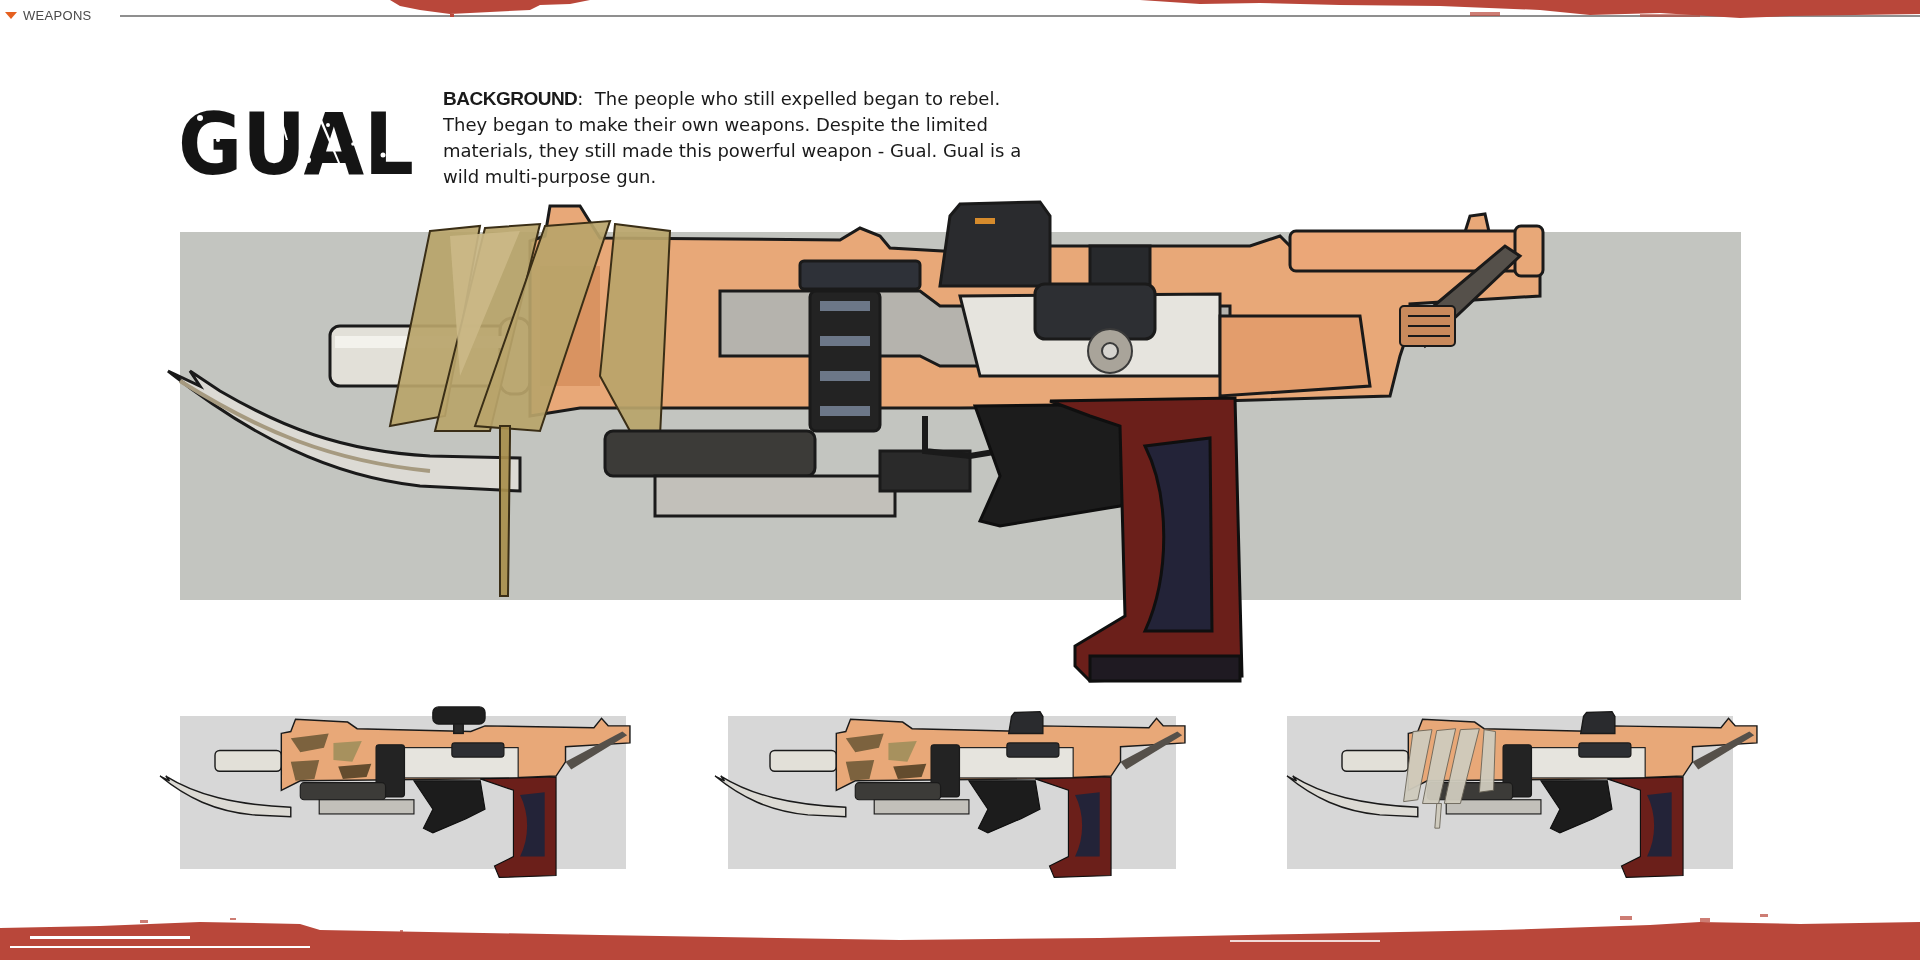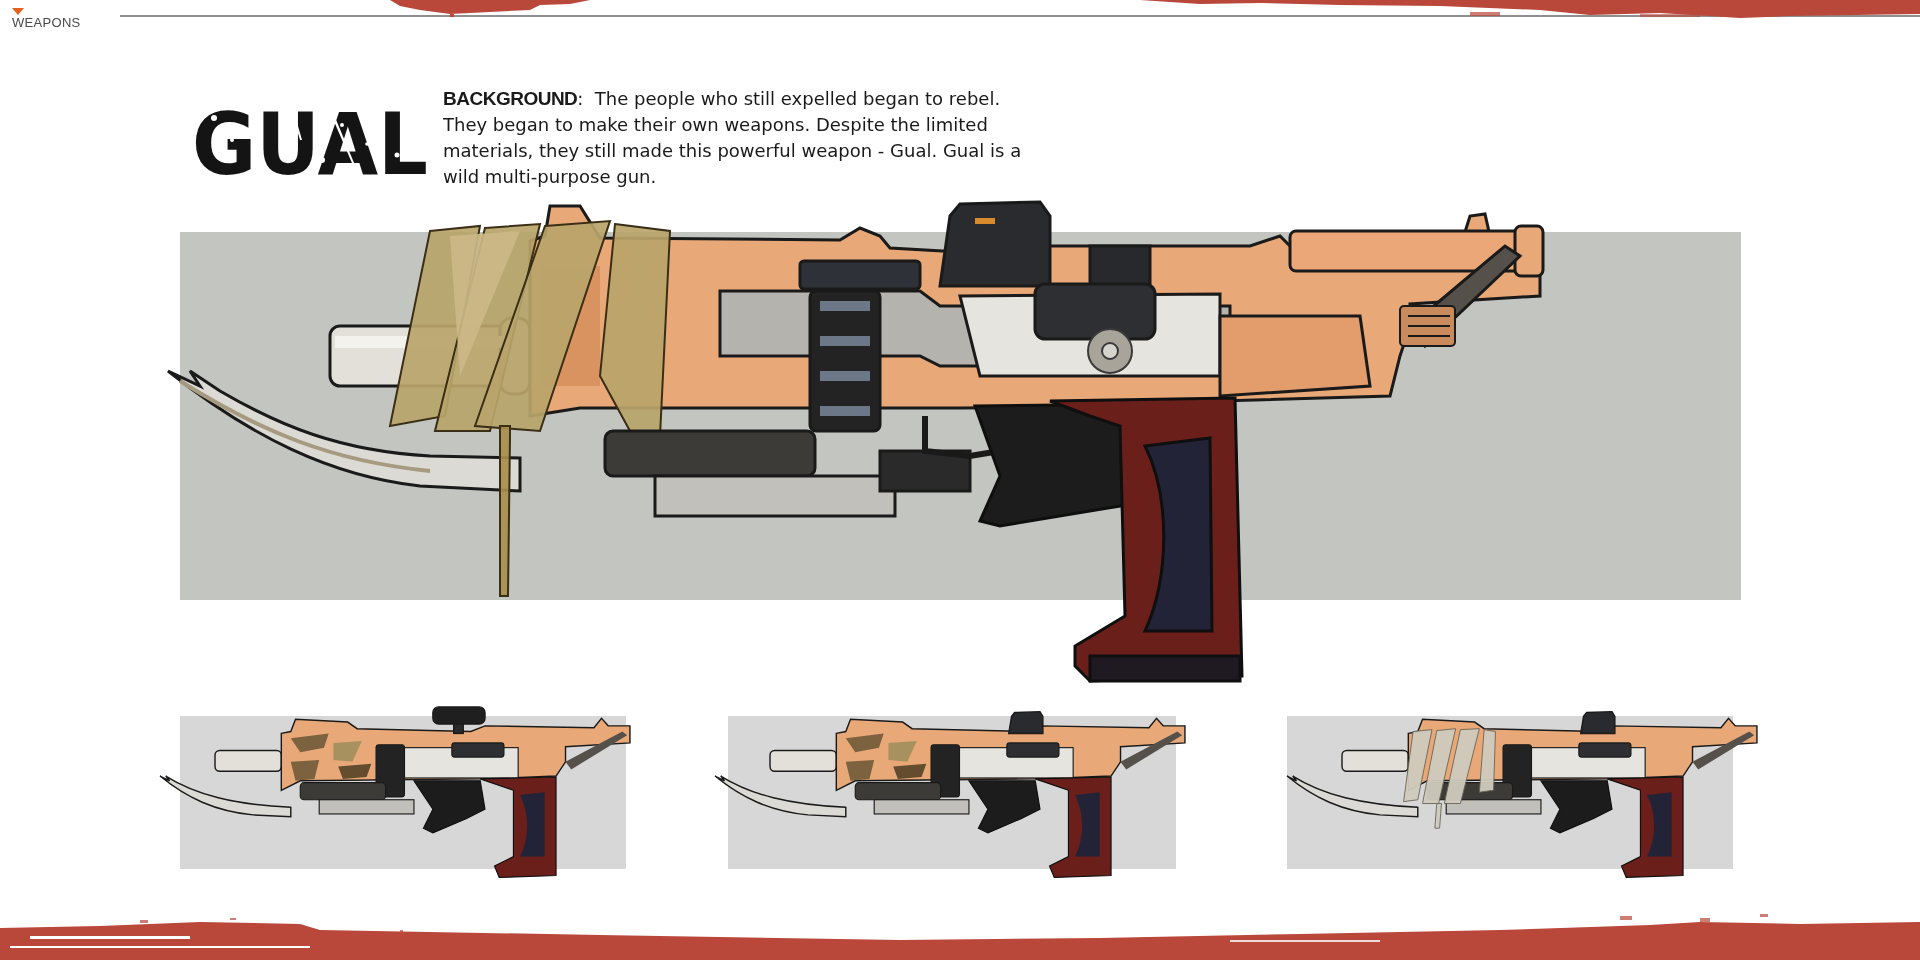--- a/index.html
+++ b/index.html
@@ -4,30 +4,30 @@
 <style>
   html, body { margin: 0; padding: 0; }
   body {
     width: 1920px; height: 960px; position: relative; overflow: hidden;
     background: #ffffff;
     font-family: "Liberation Sans", "DejaVu Sans", sans-serif;
   }
   
   .hdr { position: absolute; left: 0; top: 0; width: 1920px; height: 34px; }
   .hdr-label {
-    position: absolute; left: 12px; top: 8px; display: flex; align-items: flex-start;
-    font-size: 13px; color: #4a4a4a; letter-spacing: 0.3px; flex-direction: column;
+    position: absolute; left: 5px; top: 8px; display: flex; align-items: center;
+    font-size: 13px; color: #4a4a4a; letter-spacing: 0.3px;
   }
   .hdr-label .tri {
     width: 0; height: 0; border-left: 6px solid transparent; border-right: 6px solid transparent;
     border-top: 7px solid #e5601f; margin-right: 6px;
   }
   .hdr-line { position: absolute; left: 120px; top: 15px; width: 1800px; height: 2px; background: #8f8f8f; }
   .hdr-splat { position: absolute; top: 0; height: 20px; }
-  .title-wrap { position:absolute; left:192px; top:100px; width:240px; height:85px; }
+  .title-wrap { position:absolute; left:178px; top:100px; width:240px; height:85px; }
   .bg-text {
     position: absolute; left: 443px; top: 86px; width: 580px;
     font-family: "DejaVu Sans", sans-serif; font-size: 18px; line-height: 26px; color: #1a1a1a;
   }
   .bg-text .lbl { font-weight: bold; font-family: "Liberation Sans", sans-serif; letter-spacing: -0.5px; font-size: 19px; margin-top: 28px; }
 
   
   .panel { position: absolute; background: #c5c6c2; }
   .panel-main { left: 180px; top: 232px; width: 1561px; height: 368px; background:#c3c5c0; }
   .panel-s1 { left: 180px; top: 716px; width: 446px; height: 153px; background:#d7d7d7; }

